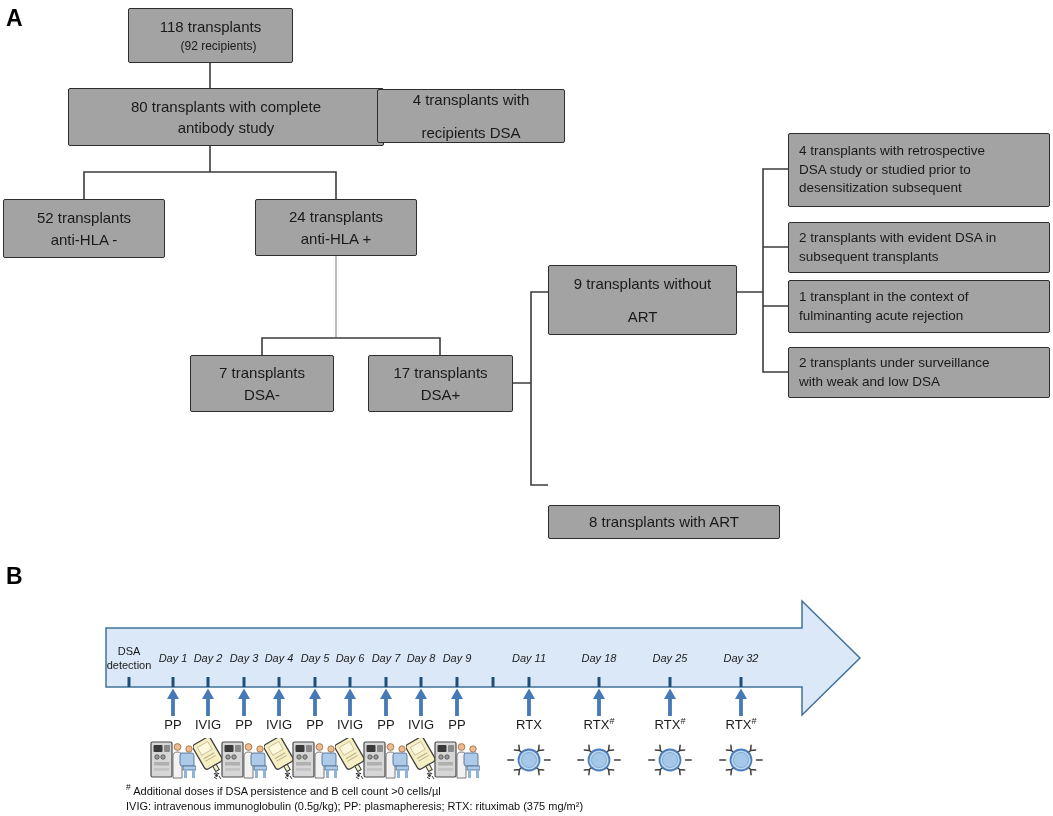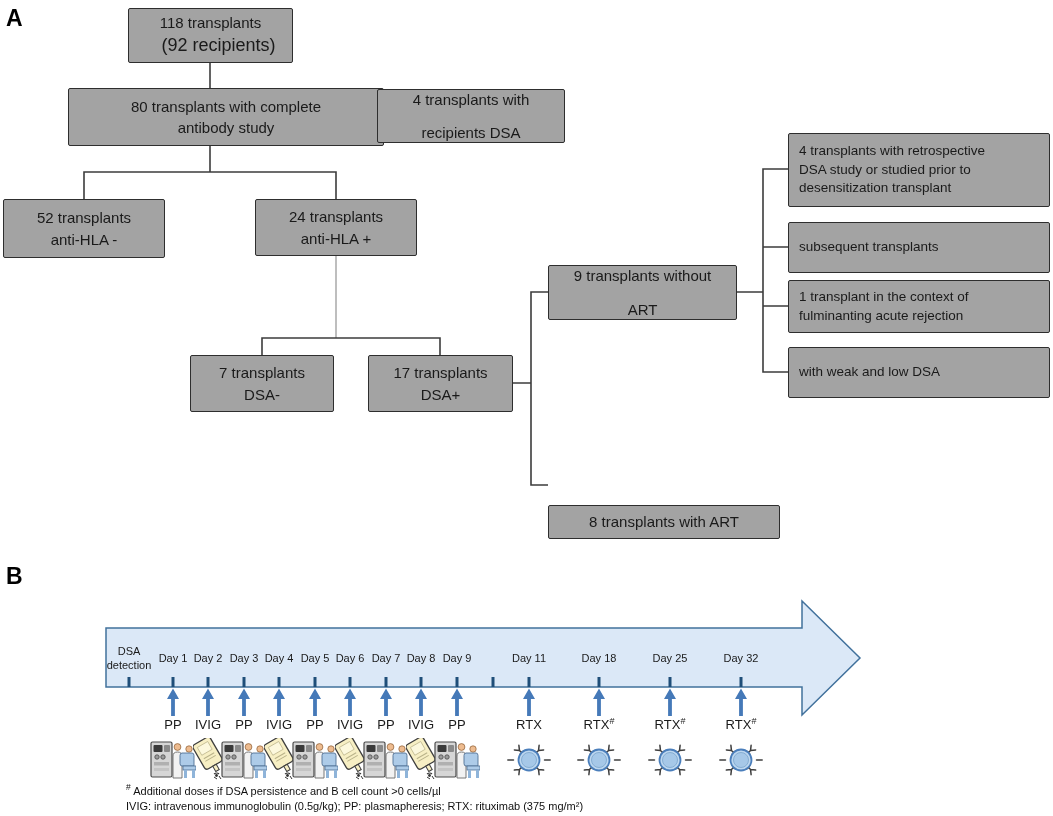--- a/index.html
+++ b/index.html
@@ -9,33 +9,33 @@
   }
   .panel-label { position:absolute; font-size:23px; font-weight:bold; color:#000; }
   
   #connectors { position:absolute; left:0; top:0; }
   .abox {
     position:absolute; background:#a3a3a3; border:1.6px solid #2e2e2e; border-radius:2px;
     display:flex; flex-direction:column; justify-content:center; align-items:center;
     text-align:center; font-size:15px; line-height:1.42; box-sizing:border-box;
   }
   .abox .bl { white-space:nowrap; }
-  .abox .bl.sm { font-size:18px;margin-left:16px; }
+  .abox .bl.sm { font-size:12px;margin-left:16px; }
   .rbox {
     align-items:flex-start; text-align:left; padding:4px 10px;
     font-size:13.5px; line-height:1.4;
   }
   
   #timeline-svg { position:absolute; left:0; top:560px; }
   .big-arrow { stroke:#41719c; stroke-width:1.5; stroke-linejoin:miter; }
   .tl-tick { fill:#1f4e79; }
   .dose-arrow { fill:#4579b8; }
   .start-label { position:absolute; left:97px; top:644px; width:64px; text-align:center;
                  font-size:11px; line-height:14px; }
-  .day-label { position:absolute; top:652px; width:64px; text-align:center; font-size:11px; }
+  .day-label { position:absolute; top:652px; width:64px; text-align:center; font-size:11px;font-style:italic; }
   .treat-label { position:absolute; top:716px; width:56px; text-align:center; font-size:13px; }
   .treat-label sup { font-size:9px; }
   .icon-wrap { position:absolute; top:738px; }
   .footnotes { position:absolute; left:126px; top:780px; font-size:11px; line-height:15.5px; color:#111; }
   .footnotes sup { font-size:8.5px; }
 </style>
 </head>
 <body>
 
 <div class="panel-label" style="left:6px; top:5px;">A</div>
@@ -71,40 +71,42 @@
   <div class="bl">anti-HLA +</div>
 </div>
 <div class="abox" style="left:190px; top:355px; width:144px; height:57px;">
   <div class="bl">7 transplants</div>
   <div class="bl">DSA-</div>
 </div>
 <div class="abox" style="left:368px; top:355px; width:145px; height:57px;">
   <div class="bl">17 transplants</div>
   <div class="bl">DSA+</div>
 </div>
-<div class="abox" style="left:548px; top:265px; width:189px; height:55px;gap:12px;">
+<div class="abox" style="left:548px; top:265px; width:189px; height:70px;gap:12px;">
   <div class="bl">9 transplants without</div>
   <div class="bl">ART</div>
 </div>
 <div class="abox" style="left:548px; top:468px; width:232px; height:34px;margin-top:37px;">
   <div class="bl">8 transplants with ART</div>
 </div>
 <div class="abox rbox" style="left:788px; top:133px; width:262px; height:74px;">
   <div>4 transplants with retrospective</div>
   <div>DSA study or studied prior to</div>
-  <div>desensitization transplant</div>
+  <div>desensitization subsequent</div>
 </div>
 <div class="abox rbox" style="left:788px; top:222px; width:262px; height:51px;">
+  <div>2 transplants with evident DSA in</div>
   <div>subsequent transplants</div>
 </div>
 <div class="abox rbox" style="left:788px; top:280px; width:262px; height:53px;">
   <div>1 transplant in the context of</div>
   <div>fulminanting acute rejection</div>
 </div>
 <div class="abox rbox" style="left:788px; top:347px; width:262px; height:51px;">
+  <div>2 transplants under surveillance</div>
   <div>with weak and low DSA</div>
 </div>
 
 <div class="panel-label" style="left:6px; top:563px;">B</div>
 
 <svg width="0" height="0" style="position:absolute" aria-hidden="true">
   <defs>
     <symbol id="sym-pp" viewBox="0 0 46 42">
       <rect x="1" y="4" width="21" height="35" rx="1.5" fill="#d6d6d6" stroke="#4a4a4a" stroke-width="1.2"></rect>
       <rect x="3.5" y="7" width="9" height="7" rx="1" fill="#3a3a3a"></rect>

